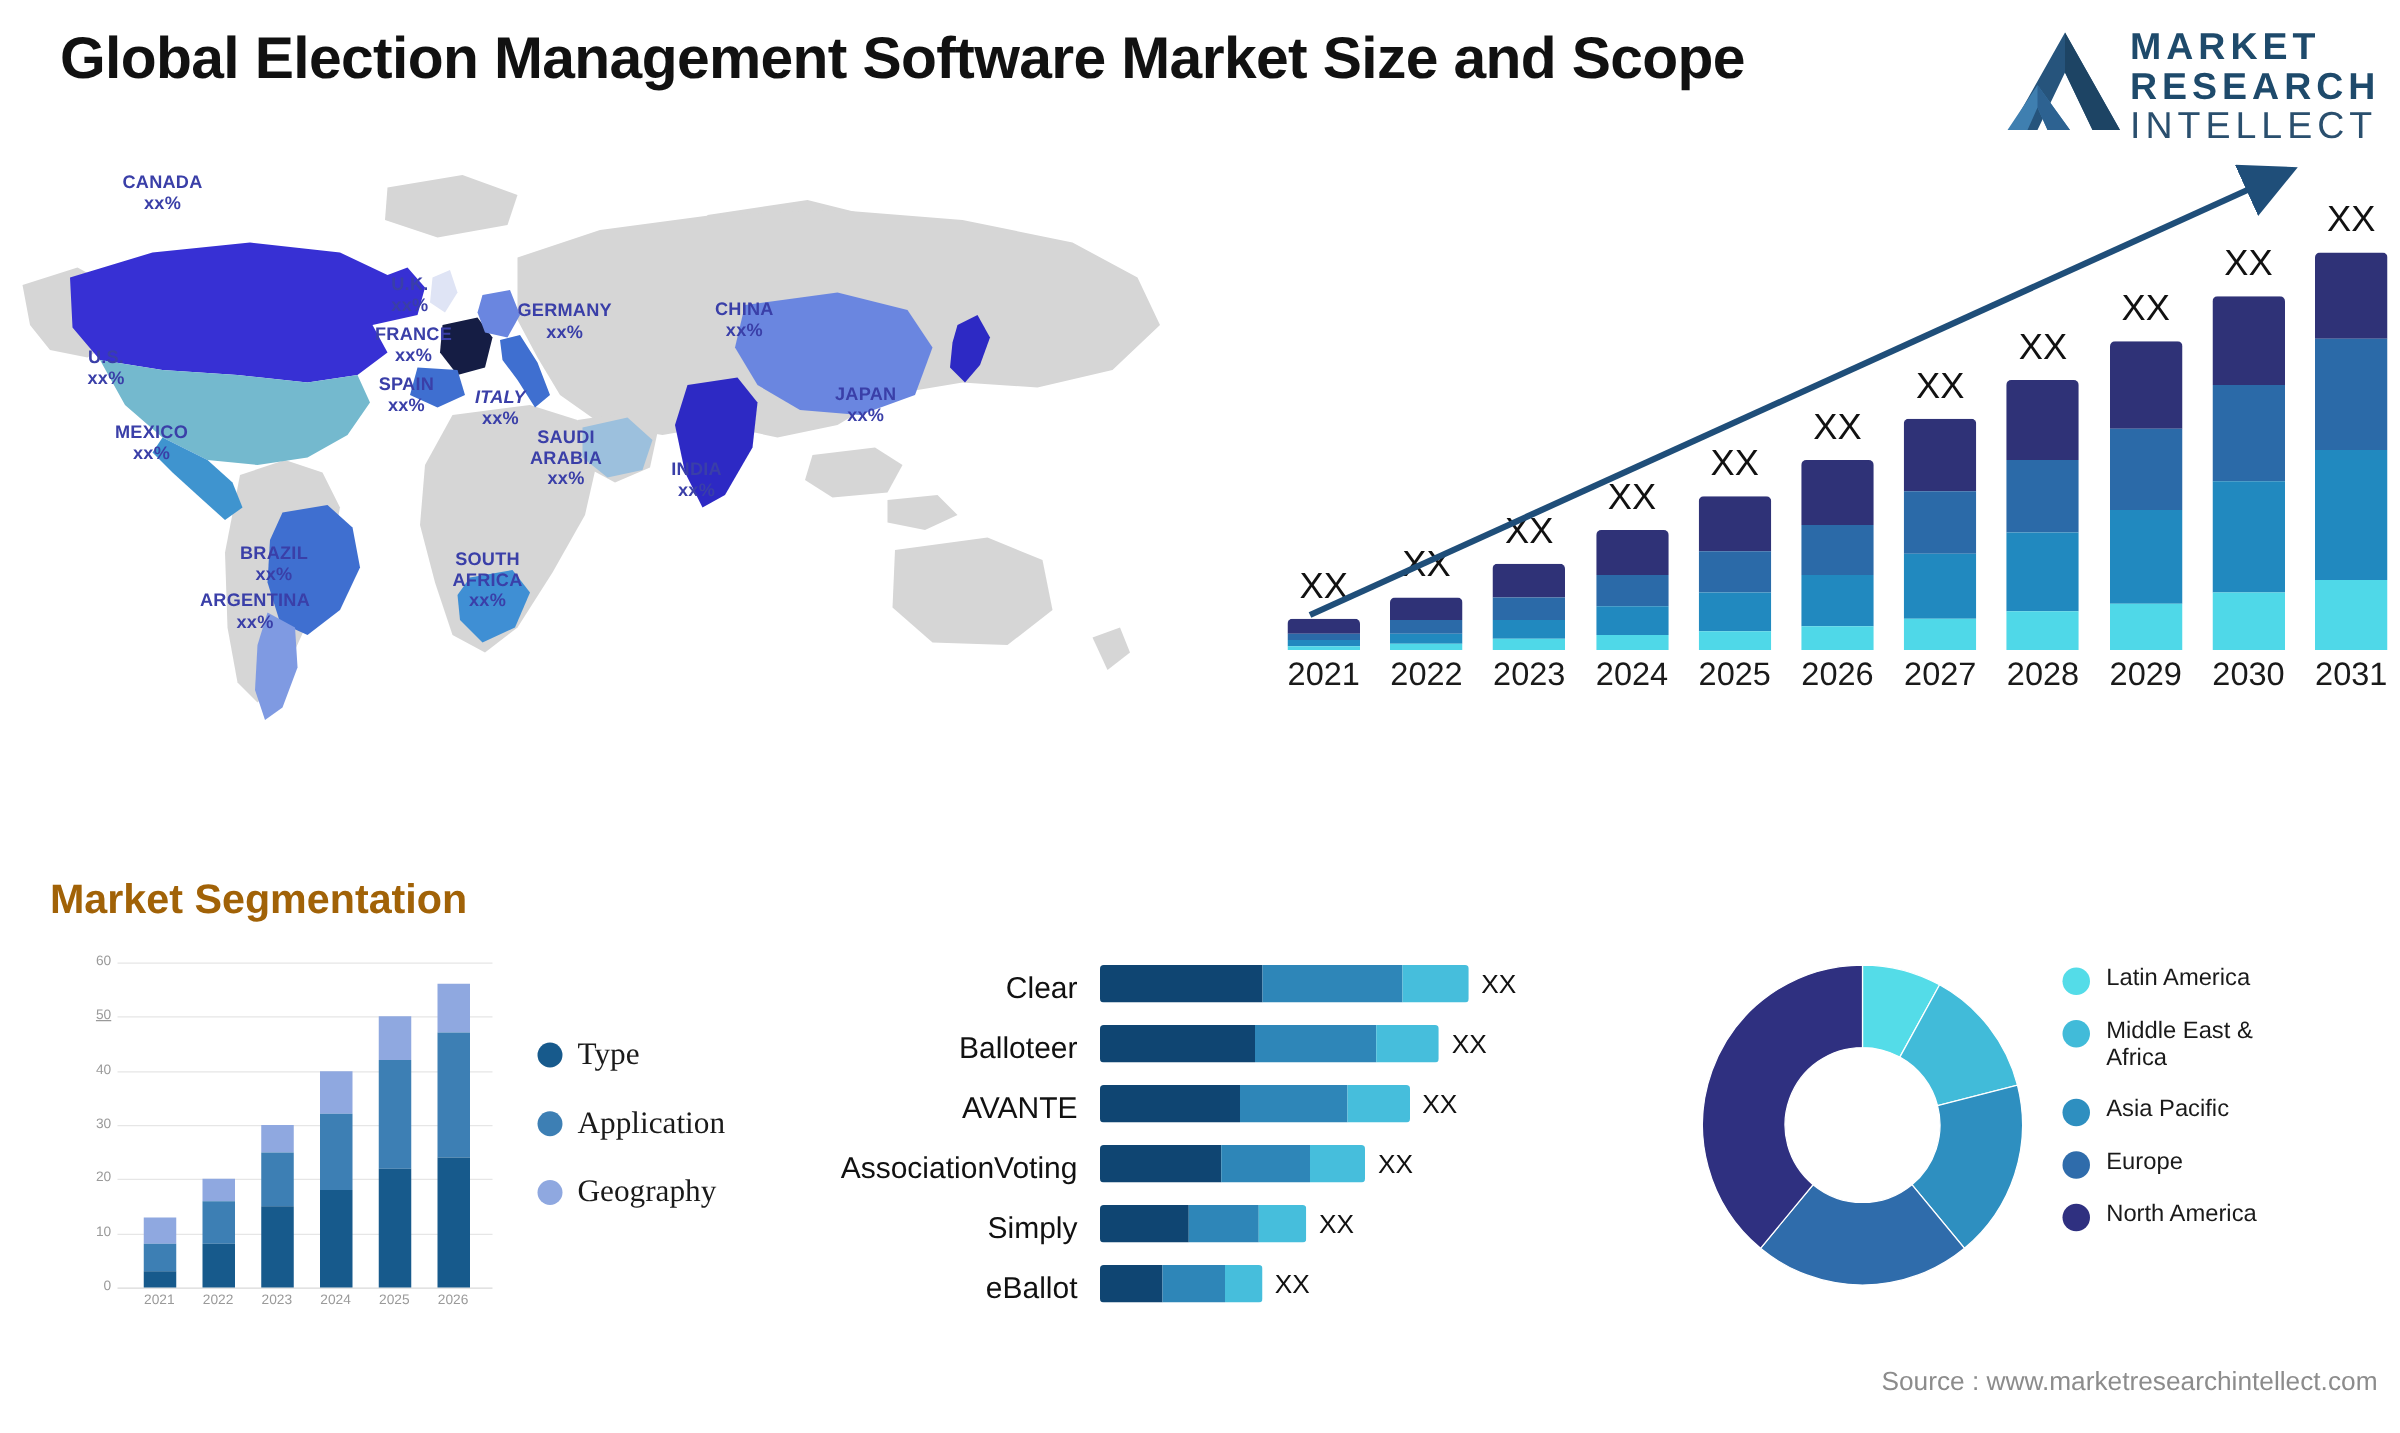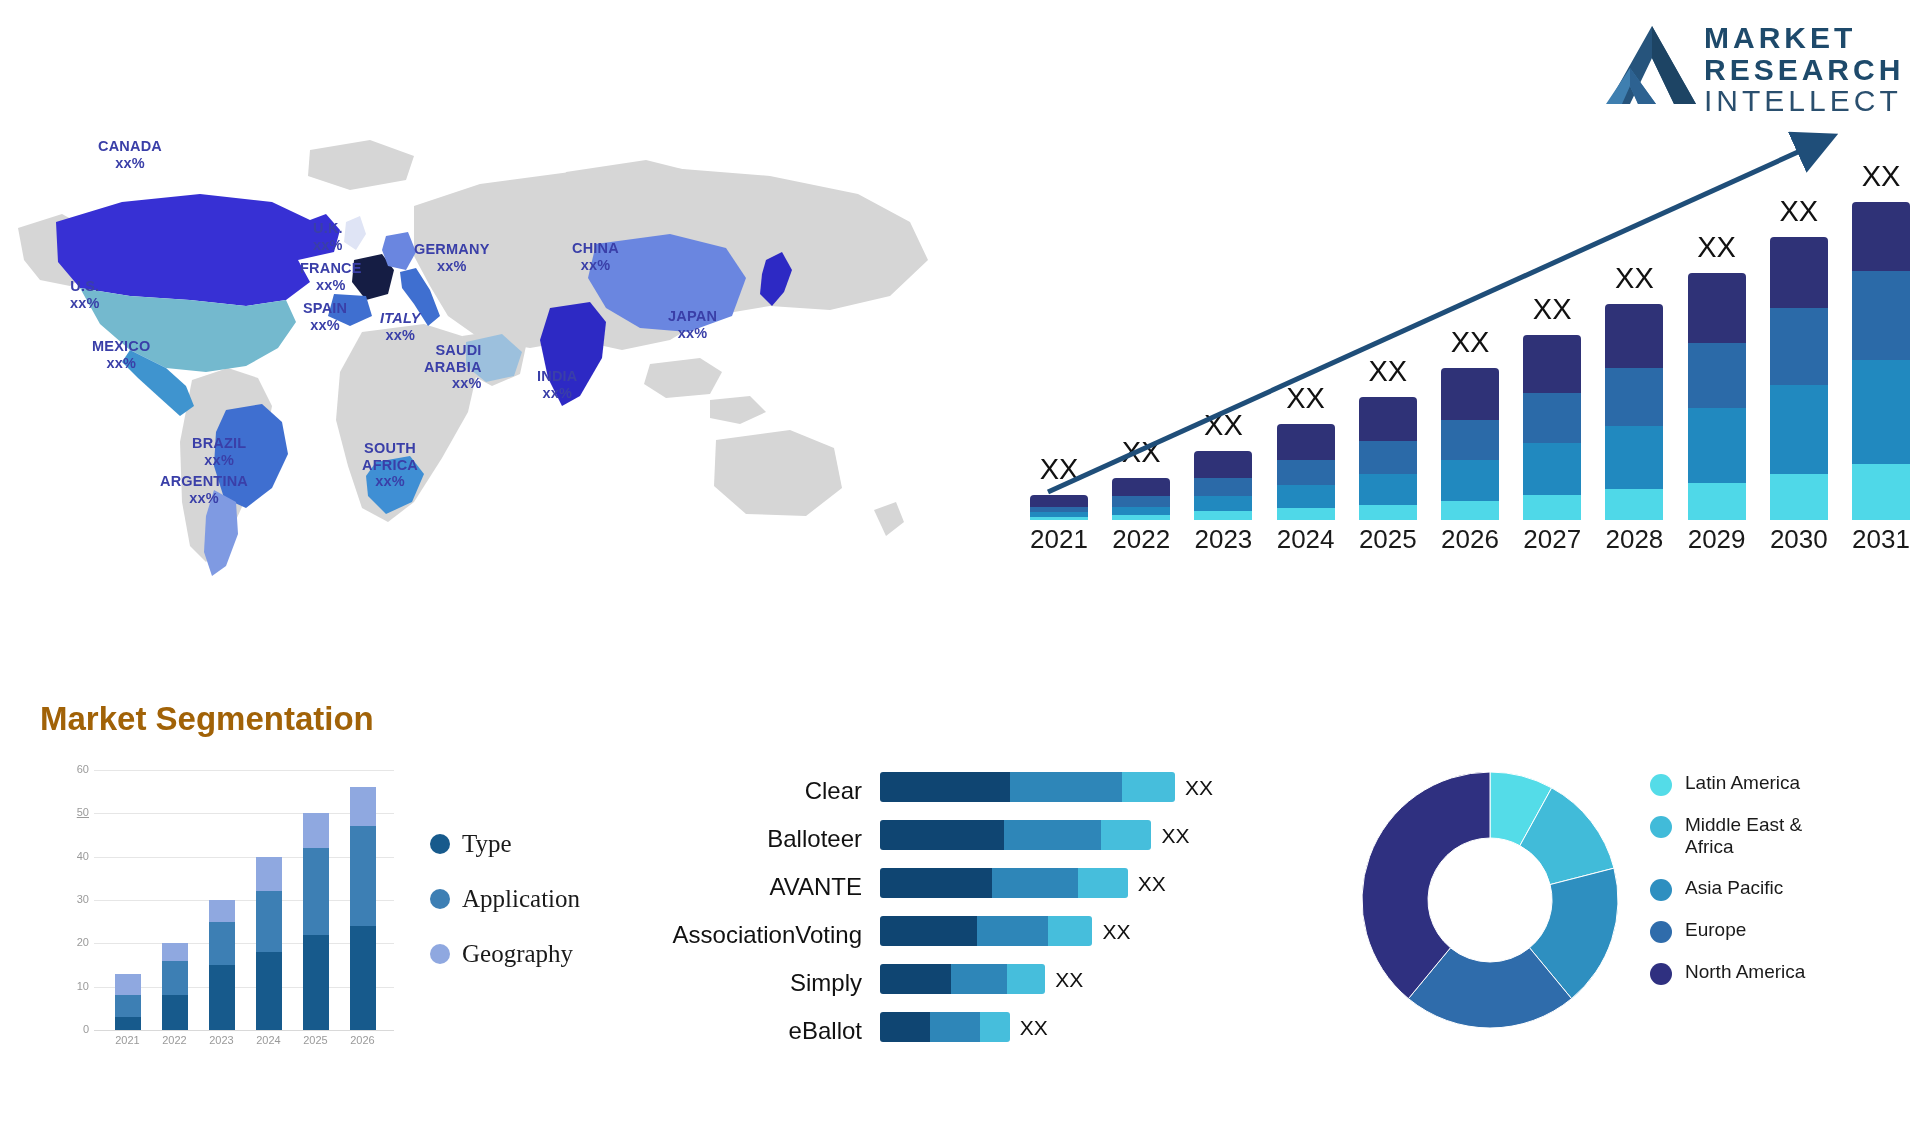--- a/index.html
+++ b/index.html
@@ -86,20 +86,21 @@
   .rg-lt{font-size:19px;color:#1a1a1a;line-height:1.18;font-family:"Liberation Sans", sans-serif;max-width:170px;}
 
   .source{position:absolute;right:18px;top:1094px;font-size:21px;color:#8c8c8c;
           font-family:"Liberation Sans", sans-serif;white-space:nowrap;}
 </style>
 </head>
 <body>
 
 <div class="page">
 
+  <div class="title">Global Election Management Software Market Size and Scope</div>
 
   <div class="logo">
     <div class="logo-mark">
       <svg viewBox="0 0 96 88" width="96" height="88">
         <polygon points="48,6 92,84 70,84 48,38 26,84 4,84" fill="#26547c"></polygon>
         <polygon points="48,6 92,84 70,84 48,38" fill="#1d4464"></polygon>
         <polygon points="26,48 52,84 34,84 26,66 18,84 2,84" fill="#3f7fb0"></polygon>
         <polygon points="26,48 52,84 34,84 26,66" fill="#2d6291"></polygon>
       </svg>
     </div>
@@ -206,21 +207,21 @@
           <div class="pct">xx%</div>
         </div>
         <div class="maplabel" style="left: 404px; top: 131px;">
           <div style="white-space: pre;">GERMANY</div>
           <div class="pct">xx%</div>
         </div>
         <div class="maplabel" style="left: 370px; top: 200px;">
           <div style="white-space: pre; font-style: italic;">ITALY</div>
           <div class="pct">xx%</div>
         </div>
-        <div class="maplabel" style="left: 414px; top: 232px; text-align: right;">
+        <div class="maplabel" style="left: 414px; top: 232px;">
           <div style="white-space: pre;">SAUDI
 ARABIA</div>
           <div class="pct">xx%</div>
         </div>
         <div class="maplabel" style="left: 352px; top: 330px;">
           <div style="white-space: pre;">SOUTH
 AFRICA</div>
           <div class="pct">xx%</div>
         </div>
         <div class="maplabel" style="left: 562px; top: 130px;">
@@ -485,13 +486,14 @@
           <span class="rg-dot" style="background: rgb(47, 108, 171);"></span>
           <span class="rg-lt">Europe</span>
         </div>
         <div class="rg-li">
           <span class="rg-dot" style="background: rgb(47, 48, 128);"></span>
           <span class="rg-lt">North America</span>
         </div>
       </div>
   </div>
 
+  <div class="source">Source : www.marketresearchintellect.com</div>
 </div>
 
 </body></html>

